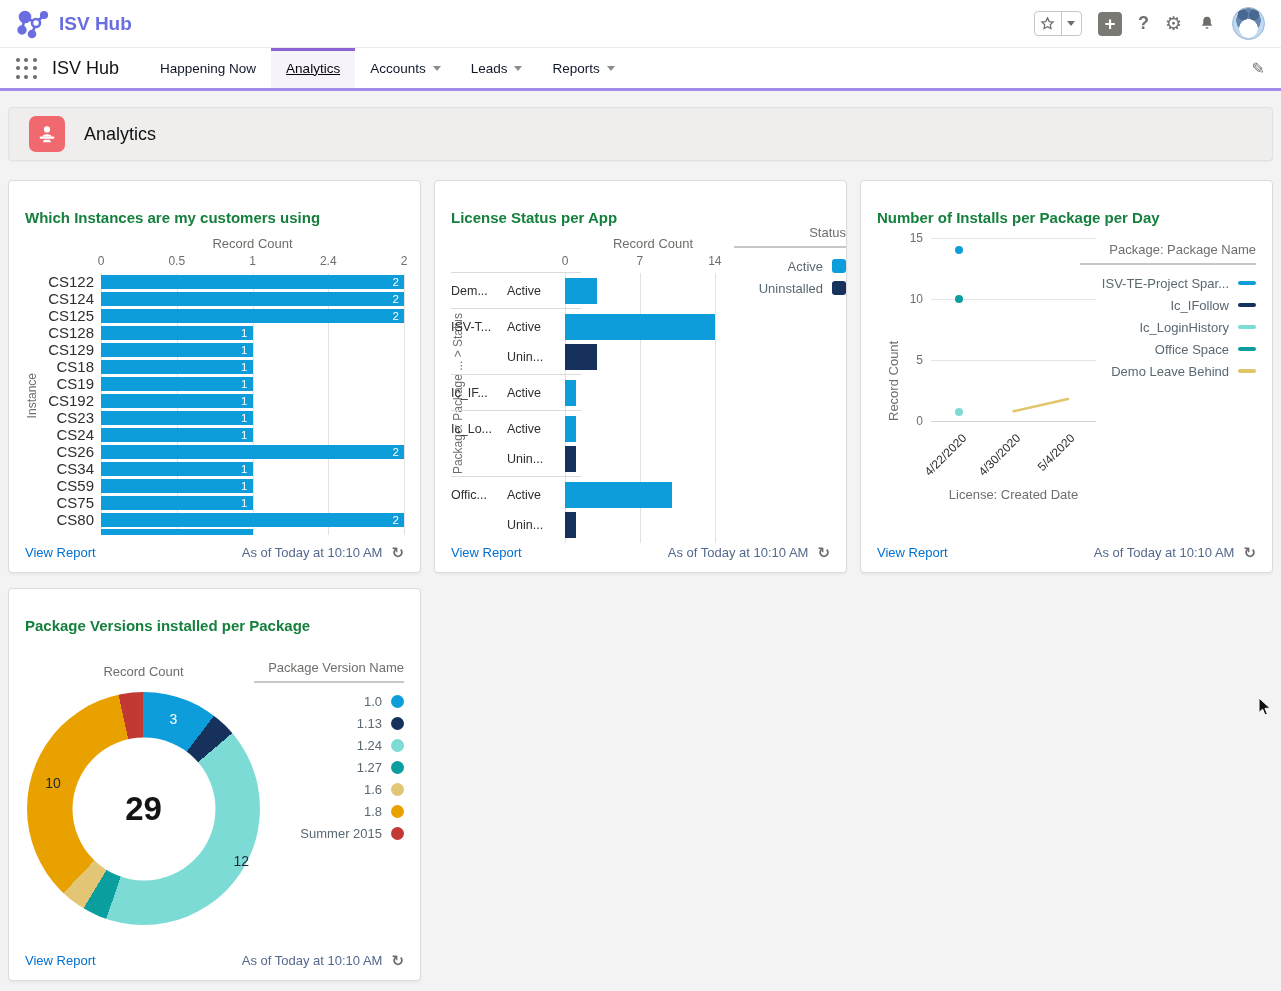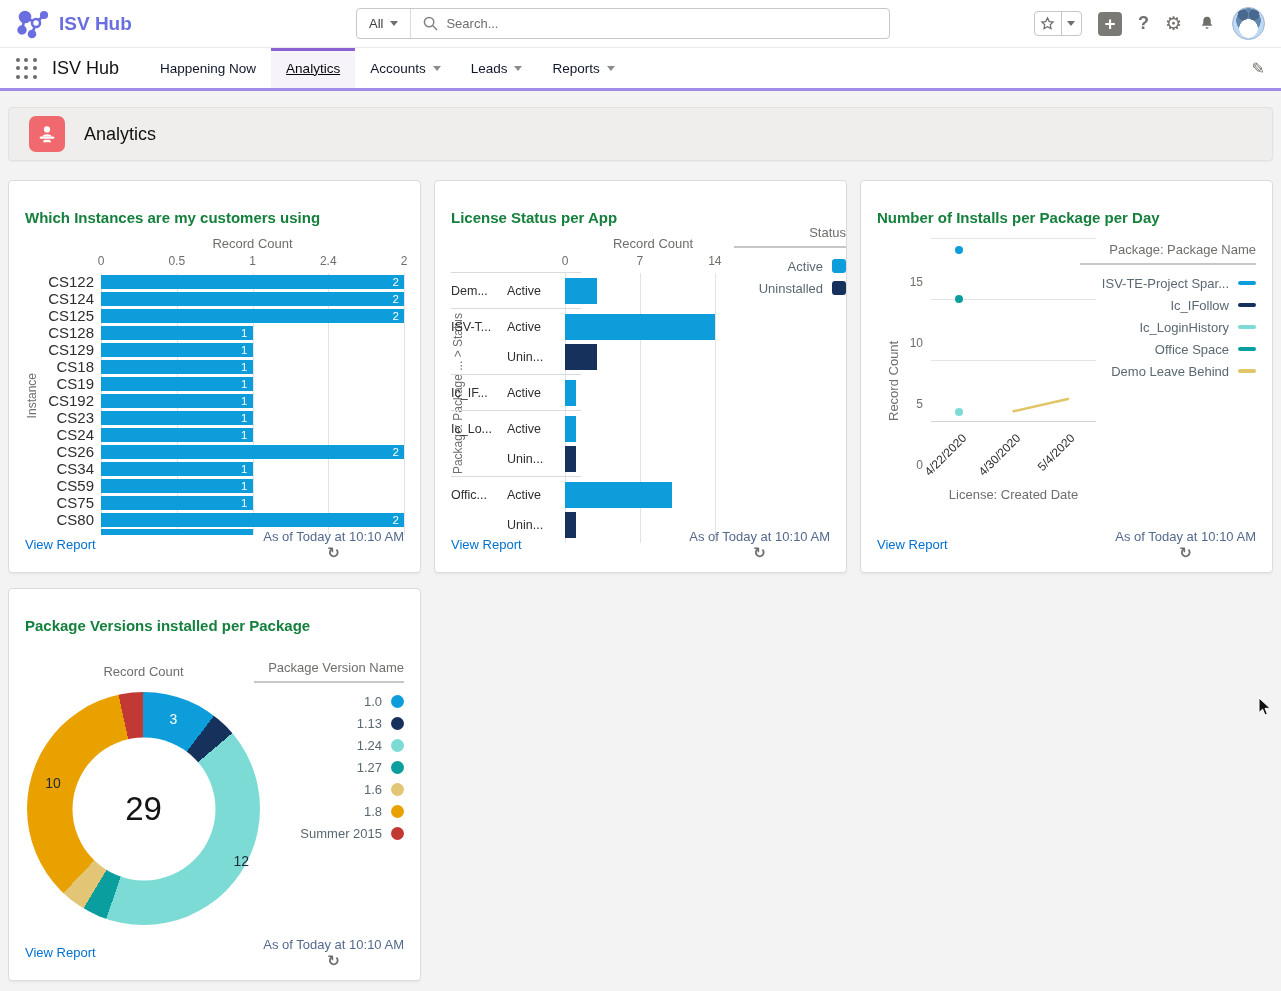--- a/index.html
+++ b/index.html
@@ -61,21 +61,21 @@
 
   
   .crow { display:flex; gap:13px; margin:19px 8px 0; }
   .crow.second { margin-top:15px; }
   .card { width:413px; height:393px; background:#fff; border:1px solid #DDDBDA; border-radius:4px;
     padding:12px 16px; position:relative; box-shadow:0 2px 2px rgba(0,0,0,0.04); }
   .card-title { font-size:15px; font-weight:700; color:#15803d; margin:16px 0 10px; }
   .card-footer { position:absolute; left:16px; right:16px; bottom:12px; display:flex;
     justify-content:space-between; align-items:center; font-size:13px; }
   .viewreport { color:#0070D2; text-decoration:none; cursor:pointer; }
-  .asof { color:#54698D; display:flex; align-items:center; gap:1px;flex-direction:column; }
+  .asof { color:#54698D; display:flex; align-items:center; gap:9px; }
   .refresh { color:#706E6B; font-size:15px; font-weight:700; cursor:pointer; line-height:1; }
 
   
   .xtitle { text-align:center; font-size:13px; color:#706E6B; height:18px; }
   .ticksrow { position:relative; height:19px; font-size:12px; color:#706E6B; }
   .tickl { position:absolute; transform:translateX(-50%); }
   .plotbody { position:relative; }
   .vgrid { position:absolute; top:0; bottom:0; width:1px; background:#E4E3E1; }
   .vlab { position:absolute; writing-mode:vertical-rl; transform:rotate(180deg); font-size:12px;
     color:#706E6B; white-space:nowrap; }
@@ -107,39 +107,39 @@
   .sw-square { width:14px; height:14px; border-radius:3px; flex:none; }
   .sw-line { width:18px; height:3.5px; border-radius:2px; flex:none; }
   .sw-dot { width:13px; height:13px; border-radius:50%; flex:none; }
 
   
   .lc { position:relative; margin-top:12px; height:300px; }
   .lrow { display:flex; margin-left:8px; }
   .lylab { writing-mode:vertical-rl; transform:rotate(180deg); font-size:13px; color:#706E6B;
     height:183px; display:flex; align-items:center; width:16px; }
   .lticks { width:30px; position:relative; height:183px; font-size:12px; color:#706E6B; }
-  .ltick { position:absolute; right:8px; transform:translateY(-50%);margin-top:44px; }
+  .ltick { position:absolute; right:8px; transform:translateY(-50%); }
   .lplot { width:165px; height:183px; position:relative; }
   .hgrid { position:absolute; left:0; right:0; height:1px; background:#E6E5E3; }
   .ldot { position:absolute; width:8px; height:8px; border-radius:50%; transform:translate(-50%,-50%);
     cursor:pointer; }
   .lsvg { position:absolute; left:0; top:0; width:100%; height:100%; overflow:visible; }
   .lxcat { position:absolute; top:calc(100% + 10px); font-size:12px; color:#2E2E2C;
     transform:rotate(-45deg); transform-origin:100% 0; white-space:nowrap; }
   .lxtitle { margin:66px 0 0 54px; width:165px; text-align:center; font-size:13px; color:#706E6B; }
 
   
   .dc { position:relative; height:330px; }
   .dsub { position:absolute; top:20px; left:2px; width:233px; text-align:center; font-size:13px;
     color:#706E6B; }
   .dbox { position:absolute; top:48px; left:2px; width:233px; height:233px; border-radius:50%;
     cursor:pointer; }
   .dhole { position:absolute; left:50%; top:50%; width:143px; height:143px; border-radius:50%;
     background:#fff; transform:translate(-50%,-50%); display:flex; align-items:center;
-    justify-content:center; font-size:33px; color:#141414; }
+    justify-content:center; font-size:33px; color:#141414;font-weight:bold; }
   .dlabel { position:absolute; font-size:14px; transform:translate(-50%,-50%); }
 
   .cursor { position:absolute; left:1258px; top:697px; z-index:99; pointer-events:none; }
 </style>
 </head>
 <body>
 
 <header class="ghdr">
   <div class="logo">
     <svg width="34" height="34" viewBox="0 0 34 34">
@@ -151,31 +151,20 @@
         <circle cx="9" cy="10" r="5"></circle>
           <circle cx="6" cy="23" r="3.4"></circle>
         <circle cx="16" cy="27" r="3"></circle>
           <circle cx="20" cy="16" r="4" fill="#fff"></circle>
         <circle cx="28" cy="8" r="2.8"></circle>
       </g>
     </svg>
     <span class="logo-text">ISV Hub</span>
   </div>
 
-  <div class="searchbox">
-    <div class="scope">
-      <span>All</span>
-      <span class="chev"></span>
-    </div>
-    <svg class="mag" width="15" height="15" viewBox="0 0 16 16">
-      <circle cx="6.5" cy="6.5" r="5" fill="none" stroke="#84827F" stroke-width="1.6"></circle>
-      <line x1="10.5" y1="10.5" x2="15" y2="15" stroke="#84827F" stroke-width="1.6"></line>
-    </svg>
-    <input class="sinput" placeholder="Search..." style="">
-  </div>
 
   <div class="hdr-right">
     <div class="favgrp">
       <div class="favstar">
         <svg width="15" height="15" viewBox="0 0 24 24">
           <path d="M12 3l2.8 5.9 6.2.8-4.6 4.3 1.2 6.2L12 17.2 6.4 20.2l1.2-6.2L3 9.7l6.2-.8z" fill="none" stroke="#706E6B" stroke-width="2"></path>
         </svg>
       </div>
       <div class="favdrop">
         <span class="chev"></span>

